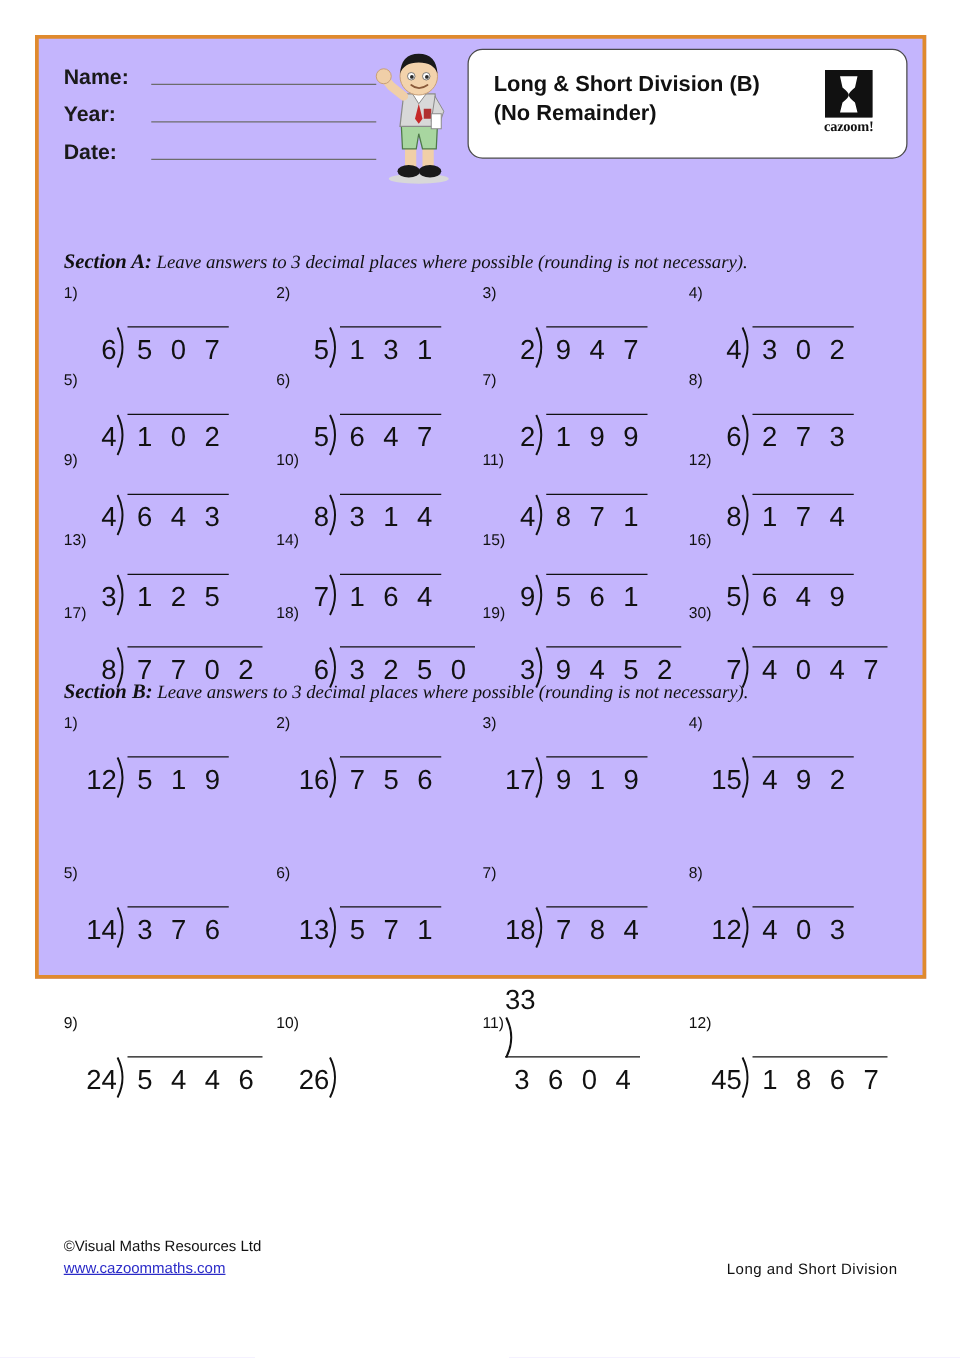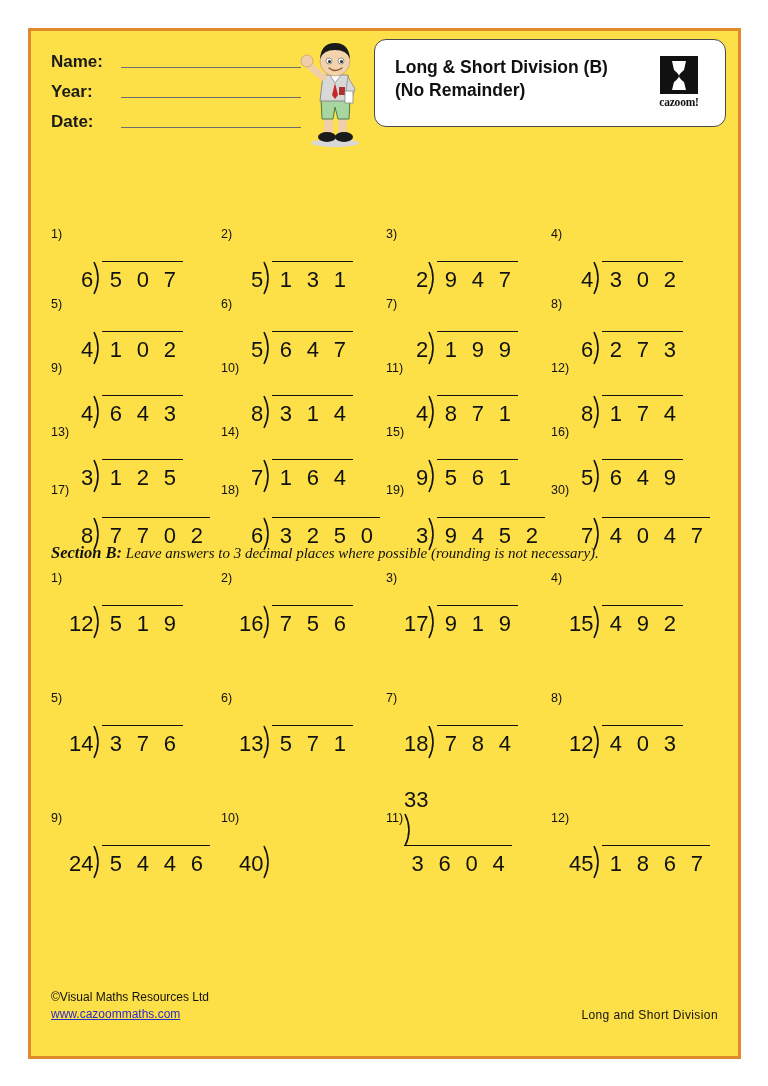--- a/index.html
+++ b/index.html
@@ -11,23 +11,23 @@
   #page {
     position: relative;
     width: 768px;
     height: 1086px;
     background: #ffffff;
     overflow: hidden;
   }
   #sheet {
     position: absolute;
     left: 28px; top: 28px;
-    width: 713px; height: 1031px;
+    width: 713px; height: 755px;
     border: 3px solid #E08A2E;
-    background: #fde047;
+    background: #c4b5fd;
   }
 
   
   #header {
     position: absolute;
     left: 0; top: 0;
     width: 100%; height: 115px;
   }
   .field-row {
     position: absolute;
@@ -260,20 +260,23 @@
             <svg width="38" height="38" viewBox="0 0 38 38">
               <rect x="0" y="0" width="38" height="38" fill="#111"></rect>
               <path d="M12 5 L26 5 L24 14 Q19 18 19 20 Q19 22 24 26 L26 34 L12 34 L14 26 Q19 22 19 20 Q19 18 14 14 Z" fill="#ffffff"></path>
             </svg>
           </div>
           <div id="logo-word">cazoom!</div>
         </div>
       </div>
     </div>
 
+    <div class="section-head" id="secA-head">
+      <b>Section A:</b><span> Leave answers to 3 decimal places where possible (rounding is not necessary).</span>
+    </div>
 
     <div id="secA-problems">
         <div class="prob" style="left: 20px; top: 196px;">
           <div class="prob-num">1)</div>
           <div class="division" style="left: 30px;">
             <div class="divisor">6</div>
             <div class="bracket">
               <svg width="11" height="34" viewBox="0 0 11 34">
                 <path d="M1 1 Q9 17 1 33" stroke="#111" stroke-width="1.6" fill="none"></path>
               </svg>
@@ -620,21 +623,21 @@
               <svg width="11" height="34" viewBox="0 0 11 34">
                 <path d="M1 1 Q9 17 1 33" stroke="#111" stroke-width="1.6" fill="none"></path>
               </svg>
             </div>
             <div class="dividend"><span>5</span><span>4</span><span>4</span><span>6</span></div>
           </div>
         </div>
         <div class="prob" style="left: 190px; top: 780px;">
           <div class="prob-num">10)</div>
           <div class="division" style="left: 18px;">
-            <div class="divisor">40</div>
+            <div class="divisor">26</div>
             <div class="bracket">
               <svg width="11" height="34" viewBox="0 0 11 34">
                 <path d="M1 1 Q9 17 1 33" stroke="#111" stroke-width="1.6" fill="none"></path>
               </svg>
             </div>
           </div>
         </div>
         <div class="prob" style="left: 355px; top: 780px;">
           <div class="prob-num">11)</div>
           <div class="division" style="left: 18px; flex-direction: column;">

